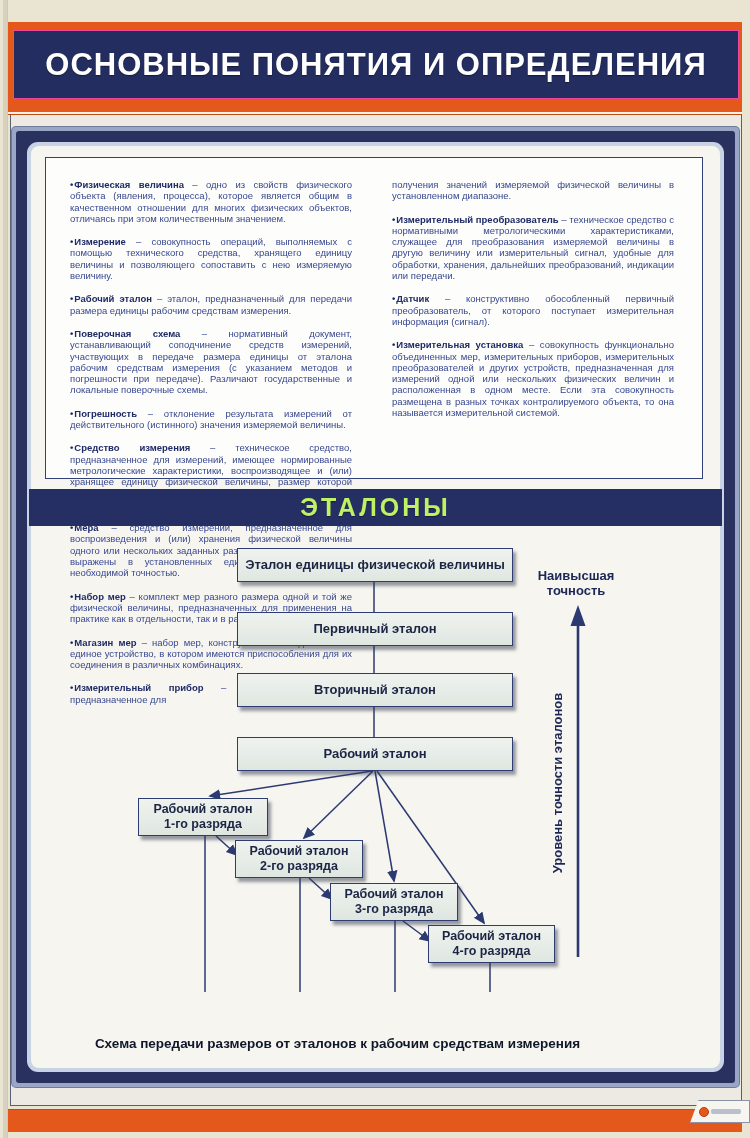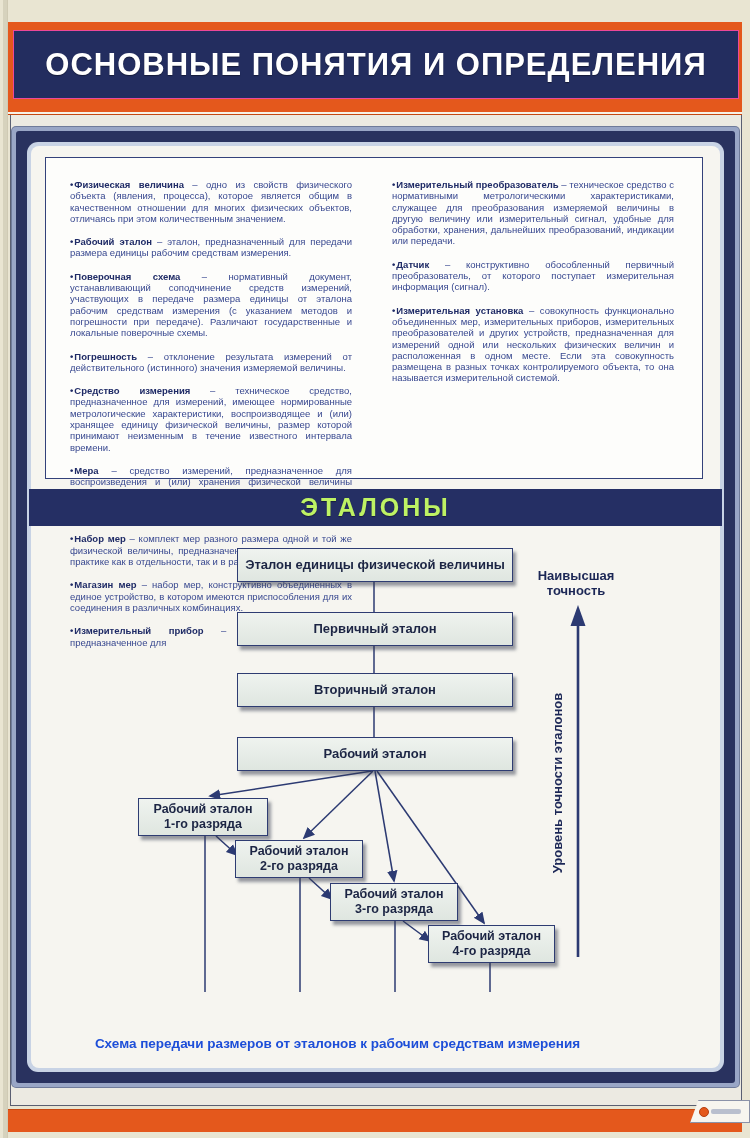--- a/index.html
+++ b/index.html
@@ -80,21 +80,21 @@
   .lbl-highest{
     left:527px;top:568px;width:98px;text-align:center;
     color:#1c2756;font-weight:700;font-size:13px;line-height:1.18;
   }
   .lbl-axis{
     left:557px;top:783px;transform:translate(-50%,-50%) rotate(-90deg);
     color:#1c2756;font-weight:700;font-size:13px;white-space:nowrap;
   }
   .flow-caption{
     left:45px;top:1036px;width:585px;text-align:center;
-    color:#1d4ed8;font-weight:700;font-size:13.5px;
+    color:#0f172a;font-weight:700;font-size:13.5px;
   }
 
   
   .orange-footer{left:8px;top:1110px;width:734px;height:22px;background:#e4581c;box-shadow:0 -1px 0 #c44812;}
   .logo-chip{
     left:690px;top:1100px;width:58px;height:21px;background:#f7f5ef;
     clip-path:polygon(14% 0,100% 0,100% 100%,0 100%);
     border:1px solid #8b92a8;display:flex;align-items:center;justify-content:center;gap:2px;
   }
   .logo-dot{width:8px;height:8px;border-radius:50%;background:#e4581c;border:1px solid #b33f12;}
@@ -112,30 +112,32 @@
 </div>
 
 <div class="abs panel-border1"></div>
 <div class="abs panel-border2"></div>
 <div class="abs panel-inner"></div>
 <div class="abs panel-content"></div>
 
 <div class="abs defs-box">
   <div class="defs-col">
       <p class="def-para"><span class="blt">•</span><b>Физическая величина </b>– одно из свойств физического объекта (явления, процесса), которое является общим в качественном отношении для многих физических объектов, отличаясь при этом количественным значением.</p>
+      <p class="def-para"><span class="blt">•</span><b>Измерение </b>– совокупность операций, выполняемых с помощью технического средства, хранящего единицу величины и позволяющего сопоставить с нею измеряемую величину.</p>
       <p class="def-para"><span class="blt">•</span><b>Рабочий эталон </b>– эталон, предназначенный для передачи размера единицы рабочим средствам измерения.</p>
       <p class="def-para"><span class="blt">•</span><b>Поверочная схема </b>– нормативный документ, устанавливающий соподчинение средств измерений, участвующих в передаче размера единицы от эталона рабочим средствам измерения (с указанием методов и погрешности при передаче). Различают государственные и локальные поверочные схемы.</p>
       <p class="def-para"><span class="blt">•</span><b>Погрешность </b>– отклонение результата измерений от действительного (истинного) значения измеряемой величины.</p>
       <p class="def-para"><span class="blt">•</span><b>Средство измерения </b>– техническое средство, предназначенное для измерений, имеющее нормированные метрологические характеристики, воспроизводящее и (или) хранящее единицу физической величины, размер которой принимают неизменным в течение известного интервала времени.</p>
       <p class="def-para"><span class="blt">•</span><b>Мера </b>– средство измерений, предназначенное для воспроизведения и (или) хранения физической величины одного или нескольких заданных размеров, значения которых выражены в установленных единицах и известны с необходимой точностью.</p>
       <p class="def-para"><span class="blt">•</span><b>Набор мер </b>– комплект мер разного размера одной и той же физической величины, предназначенных для применения на практике как в отдельности, так и в различных сочетаниях.</p>
       <p class="def-para"><span class="blt">•</span><b>Магазин мер </b>– набор мер, конструктивно объединенных в единое устройство, в котором имеются приспособления для их соединения в различных комбинациях.</p>
       <p class="def-para"><span class="blt">•</span><b>Измерительный прибор </b>– средство измерений, предназначенное для</p>
     </div>
   <div class="defs-col">
+      <p class="def-para">получения значений измеряемой физической величины в установленном диапазоне.</p>
       <p class="def-para"><span class="blt">•</span><b>Измерительный преобразователь </b>– техническое средство с нормативными метрологическими характеристиками, служащее для преобразования измеряемой величины в другую величину или измерительный сигнал, удобные для обработки, хранения, дальнейших преобразований, индикации или передачи.</p>
       <p class="def-para"><span class="blt">•</span><b>Датчик </b>– конструктивно обособленный первичный преобразователь, от которого поступает измерительная информация (сигнал).</p>
       <p class="def-para"><span class="blt">•</span><b>Измерительная установка </b>– совокупность функционально объединенных мер, измерительных приборов, измерительных преобразователей и других устройств, предназначенная для измерений одной или нескольких физических величин и расположенная в одном месте. Если эта совокупность размещена в разных точках контролируемого объекта, то она называется измерительной системой.</p>
     </div>
 </div>
 
 <div class="abs etalony-band">
   <h2>ЭТАЛОНЫ</h2>
 </div>
 

